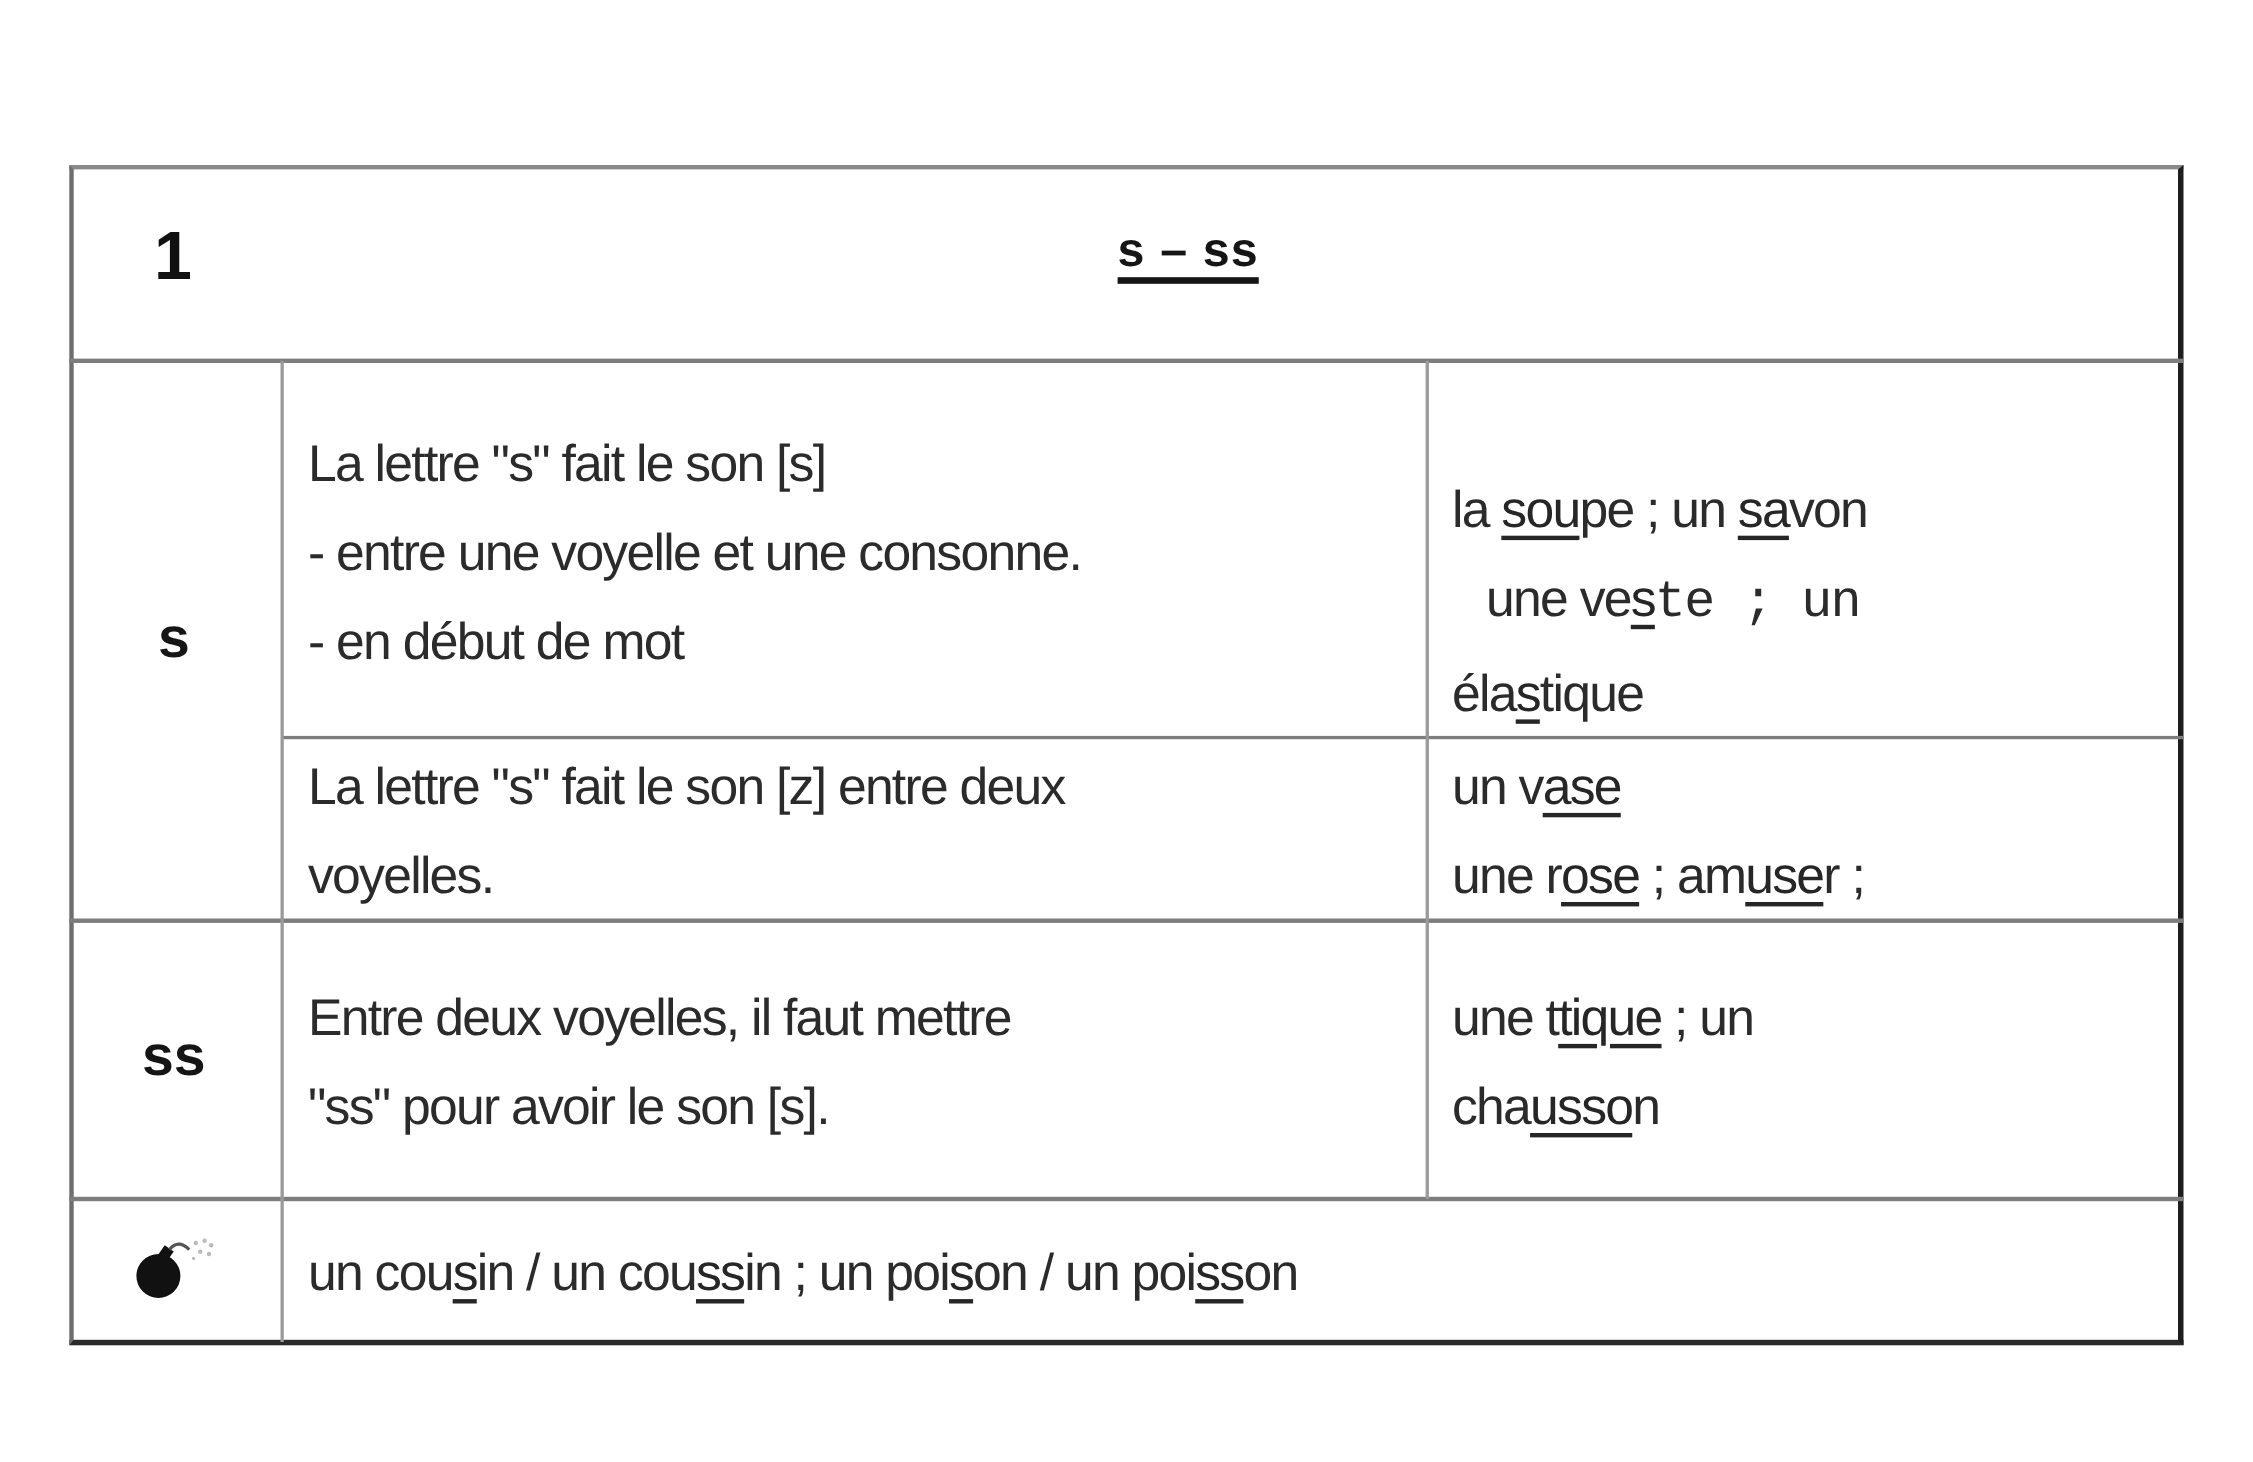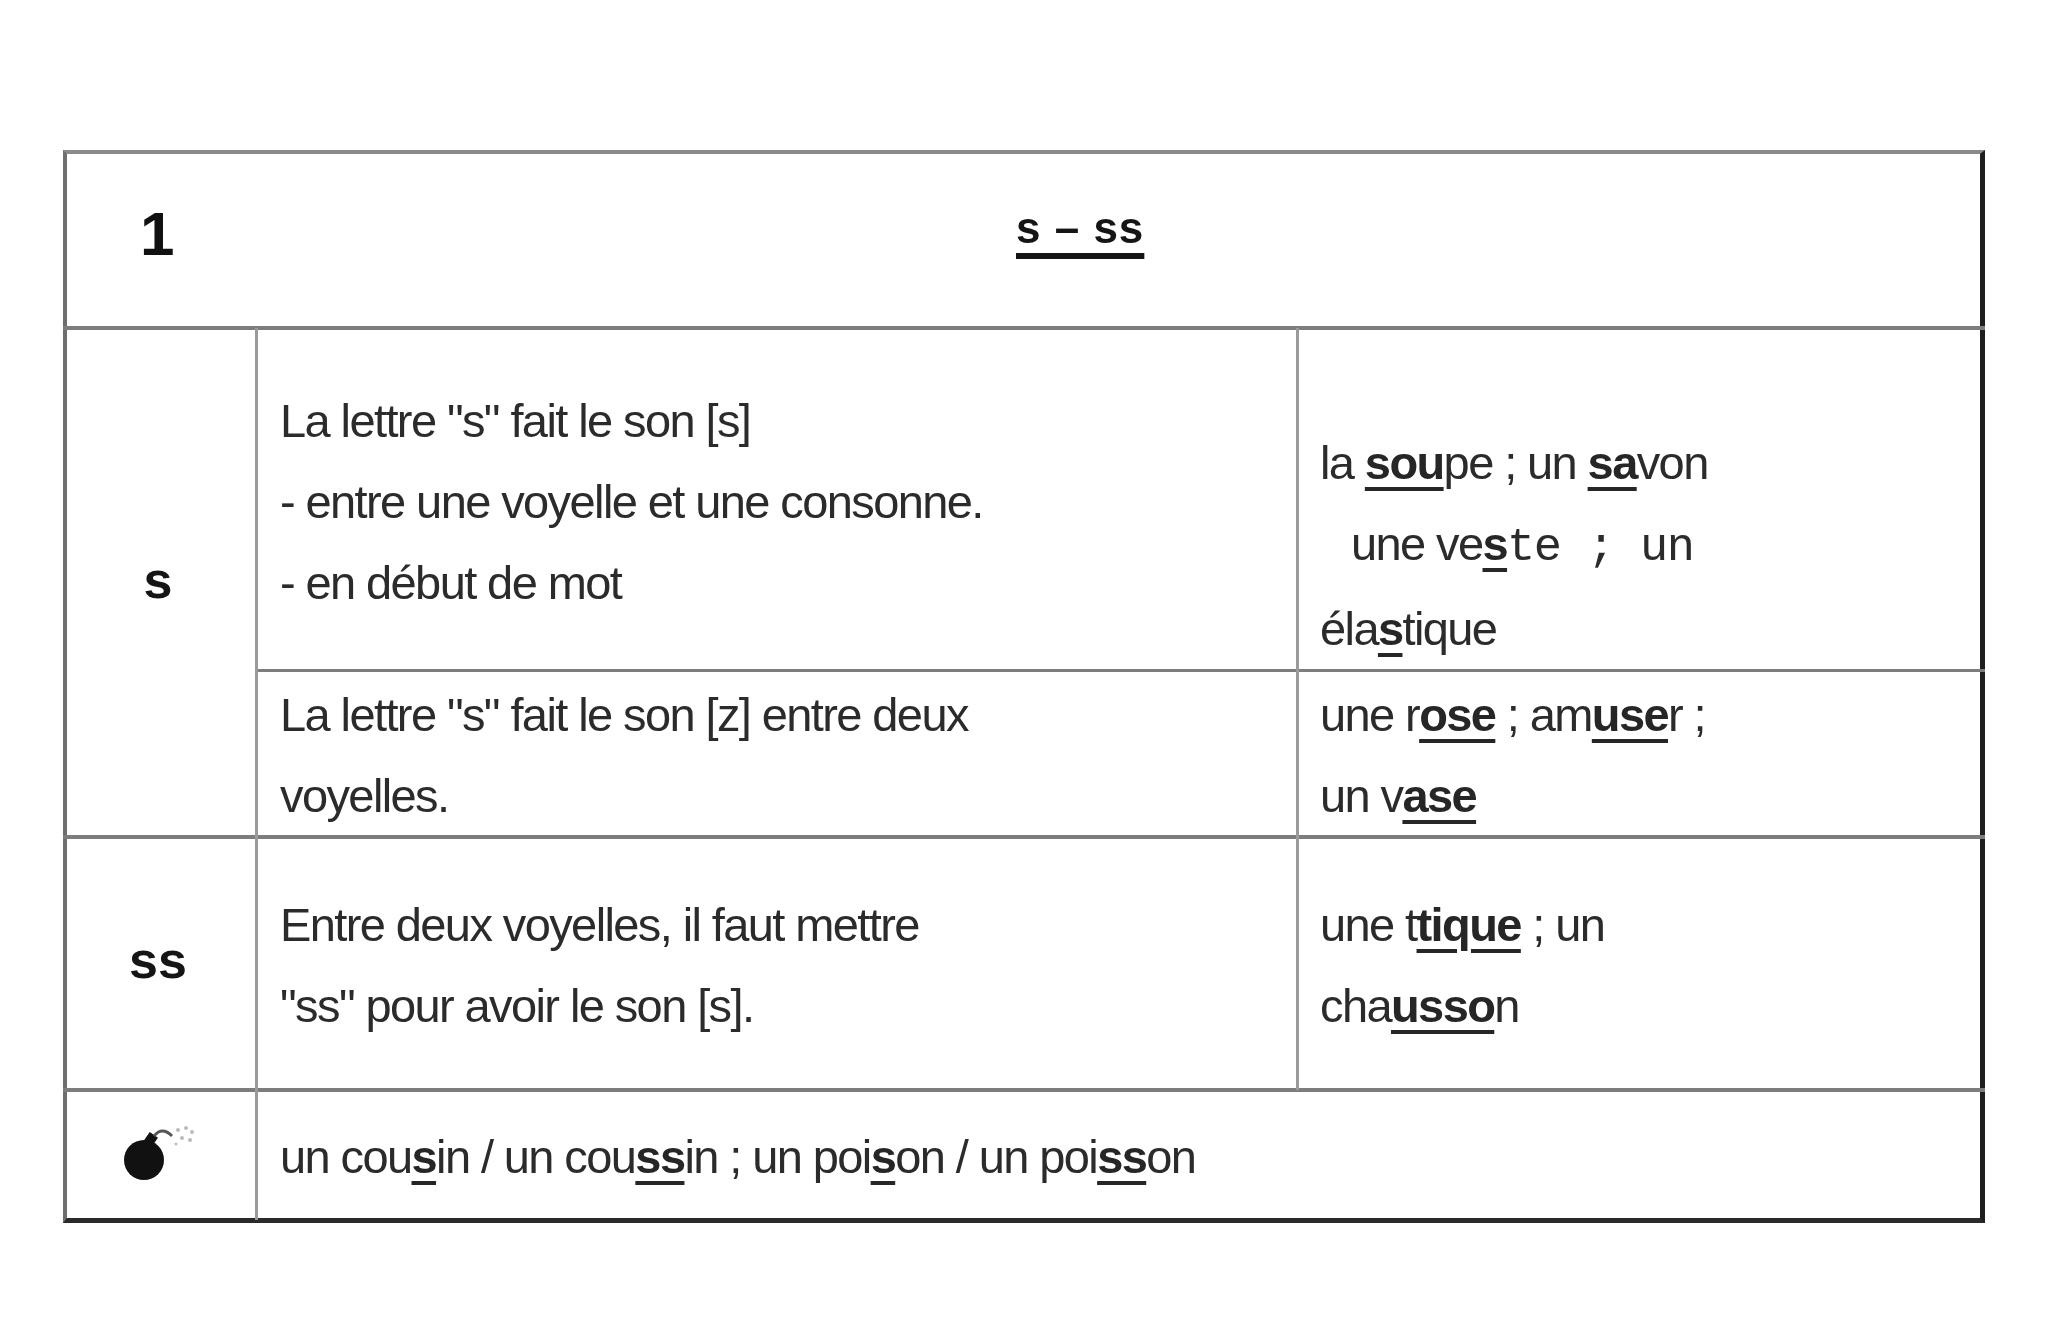--- a/index.html
+++ b/index.html
@@ -9,21 +9,21 @@
          box-sizing:border-box; border-top:4px solid #8a8a8a; border-left:4px solid #6e6e6e;
          border-right:5px solid #1e1e1e; border-bottom:5px solid #2a2a2a; }
   .hline { position:absolute; height:4px; background:#7d7d7d; }
   .vline { position:absolute; width:3px; background:#9a9a9a; }
   .cell { position:absolute; box-sizing:border-box; }
   .txt { font-size:47px; line-height:81px; letter-spacing:-1.6px; white-space:nowrap; color:#2b2b2b; }
   .num { position:absolute; font-weight:bold; font-size:62px; color:#111; }
   .title { position:absolute; font-weight:bold; font-size:44px; color:#151515;
            text-decoration:underline; text-decoration-thickness:6px; text-underline-offset:10px; letter-spacing:1px; }
   .label { position:absolute; font-weight:bold; font-size:52px; color:#151515; text-align:center; width:190px; }
-  .u { text-decoration:underline; text-decoration-thickness:4px; text-underline-offset:8px; font-weight:bold; color:#262626;text-align:right; }
+  .u { text-decoration:underline; text-decoration-thickness:4px; text-underline-offset:8px; font-weight:normal; color:#262626;text-align:right; }
   .bomb { position:absolute; left:120px; top:1122px; width:90px; height:62px; }
 </style>
 </head>
 <body>
 
 <div class="tbl"></div>
 
 <div class="hline" style="left:63px; top:326px; width:1922px;"></div>
 <div class="hline" style="left:256px; top:669px; width:1729px; height:3px;"></div>
 <div class="hline" style="left:63px; top:835px; width:1922px;"></div>
@@ -47,22 +47,22 @@
   <div><span style="white-space: pre;">la </span><span class="u" style="white-space: pre;">sou</span><span style="white-space: pre;">pe ; un </span><span class="u" style="white-space: pre;">sa</span><span style="white-space: pre;">von</span></div>
   <div><span style="white-space: pre; margin-left: 31px;">une ve</span><span class="u" style="white-space: pre;">s</span><span style="white-space: pre; font-family: Liberation Mono, monospace;">te ; un</span></div>
   <div><span style="white-space: pre;">éla</span><span class="u" style="white-space: pre;">s</span><span style="white-space: pre; margin-top: 48px;">tique</span></div>
 </div>
 
 <div class="cell txt" style="left:280px; top:674px;">
   <div>La lettre "s" fait le son [z] entre deux</div>
   <div>voyelles.</div>
 </div>
 <div class="cell txt" style="left:1320px; top:674px;">
+  <div><span style="white-space: pre;">un v</span><span class="u" style="white-space: pre;">ase</span></div>
   <div><span style="white-space: pre;">une r</span><span class="u" style="white-space: pre;">ose</span><span style="white-space: pre;"> ; am</span><span class="u" style="white-space: pre;">use</span><span style="white-space: pre;">r ;</span></div>
-  <div><span style="white-space: pre;">un v</span><span class="u" style="white-space: pre;">ase</span></div>
 </div>
 
 <div class="cell txt" style="left:280px; top:884px;">
   <div>Entre deux voyelles, il faut mettre</div>
   <div>"ss" pour avoir le son [s].</div>
 </div>
 <div class="cell txt" style="left:1320px; top:884px;">
   <div><span style="white-space: pre;">une t</span><span class="u" style="white-space: pre;">tique</span><span style="white-space: pre;"> ; un</span></div>
   <div><span style="white-space: pre;">cha</span><span class="u" style="white-space: pre;">usso</span><span style="white-space: pre;">n</span></div>
 </div>

